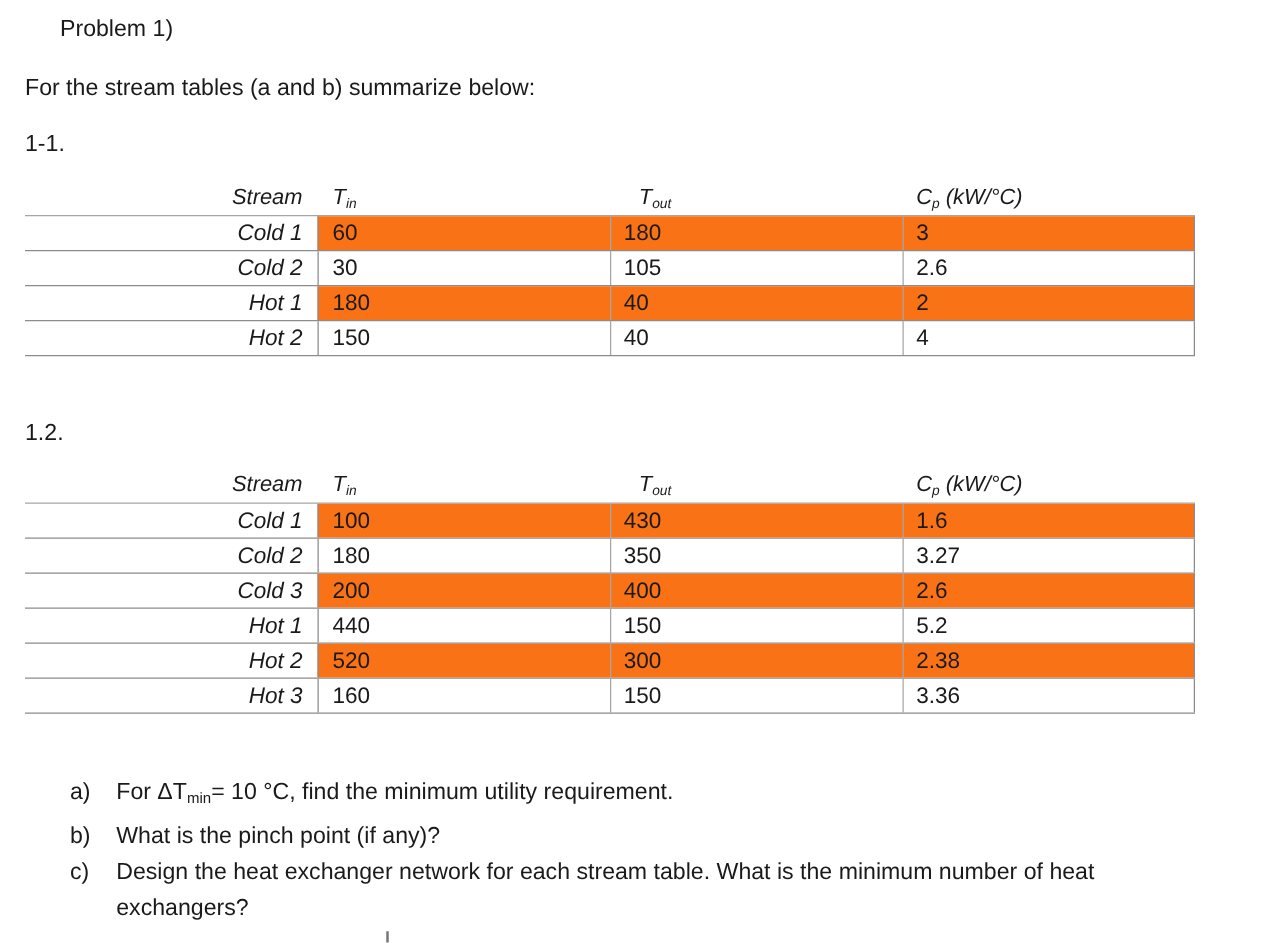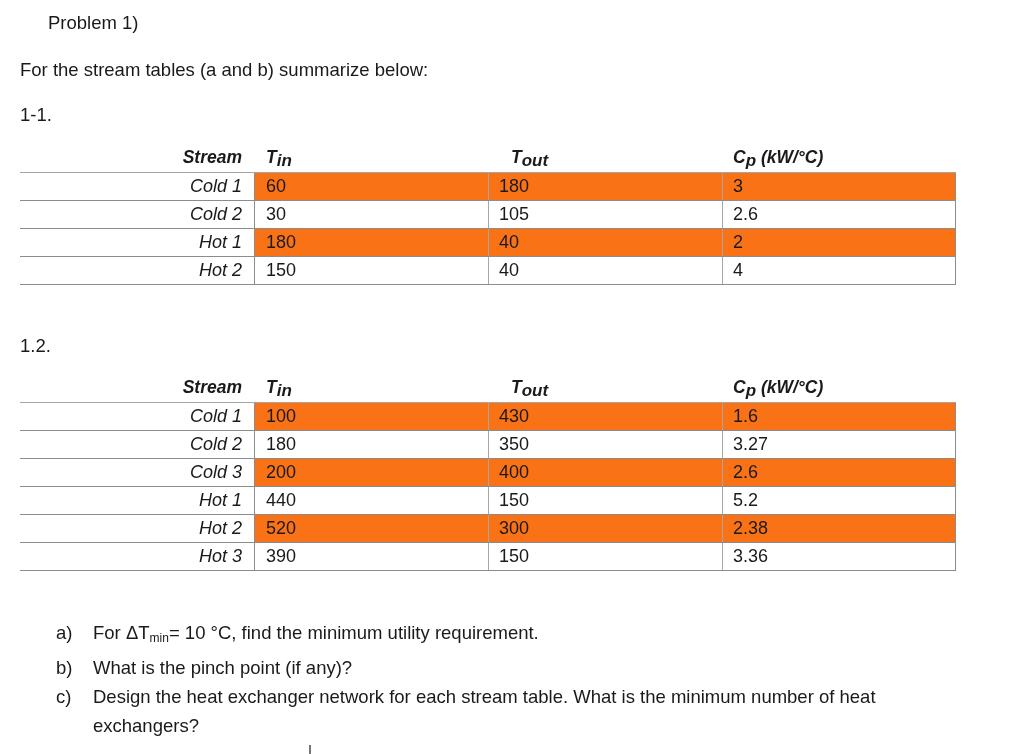--- a/index.html
+++ b/index.html
@@ -29,25 +29,25 @@
       width: 936px;
     }
     .hdr-row {
       position: relative;
       height: 26px;
       border-bottom: 1.5px solid #a6a6a6;
     }
     .hdr {
       position: absolute;
       top: 1px;
-      font-weight: bold;
+      font-weight: normal;
       font-style: italic;
       font-size: 17.5px;
     }
-    .hdr sub { font-size: 17px; vertical-align: -3px; }
+    .hdr sub { font-size: 11px; vertical-align: -3px; }
     .hdr-stream { right: 714px; text-align: right; }
     .hdr-tin { left: 246px; }
     .hdr-tout { left: 479px; margin-left: 12px; }
     .hdr-cp { left: 713px; }
 
     .data-row {
       position: relative;
       height: 27px;
       border-bottom: 1px solid #8c8c8c;
     }
@@ -230,21 +230,21 @@
       <span class="cell c-tin">520</span>
       <span class="cell c-tout">300</span>
       <span class="cell c-cp">2.38</span>
     </div>
   </div>
   <div class="data-row">
     <span class="row-label">Hot 3</span>
     <div class="row-cells">
       <span class="vsep vsep1"></span>
         <span class="vsep vsep2"></span>
-      <span class="cell c-tin">390</span>
+      <span class="cell c-tin">160</span>
       <span class="cell c-tout">150</span>
       <span class="cell c-cp">3.36</span>
     </div>
   </div>
 </div>
 
 <div class="questions">
   <div class="q">
     <span class="q-marker">a)</span>
     <span class="q-text"><span>For ΔT</span><sub>min</sub><span>= 10 °C, find the minimum utility requirement.</span></span>

